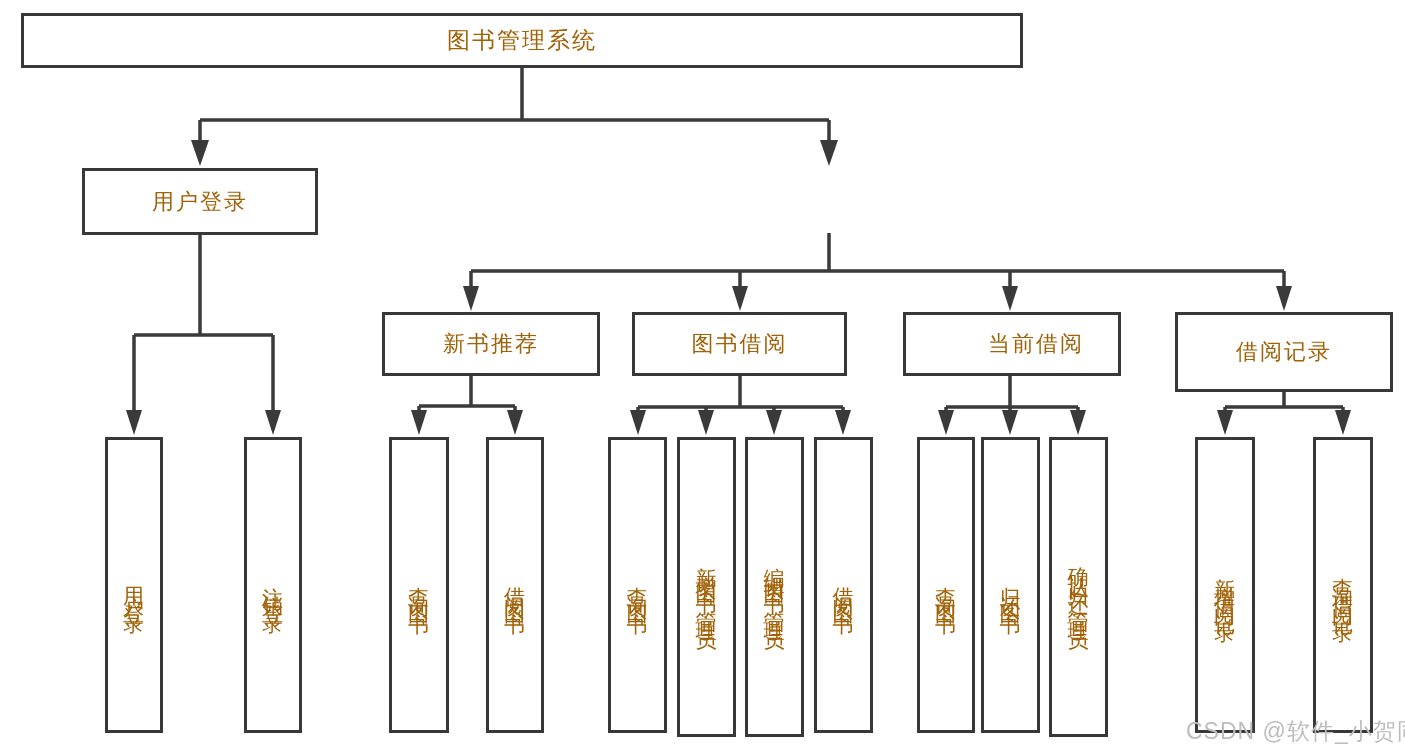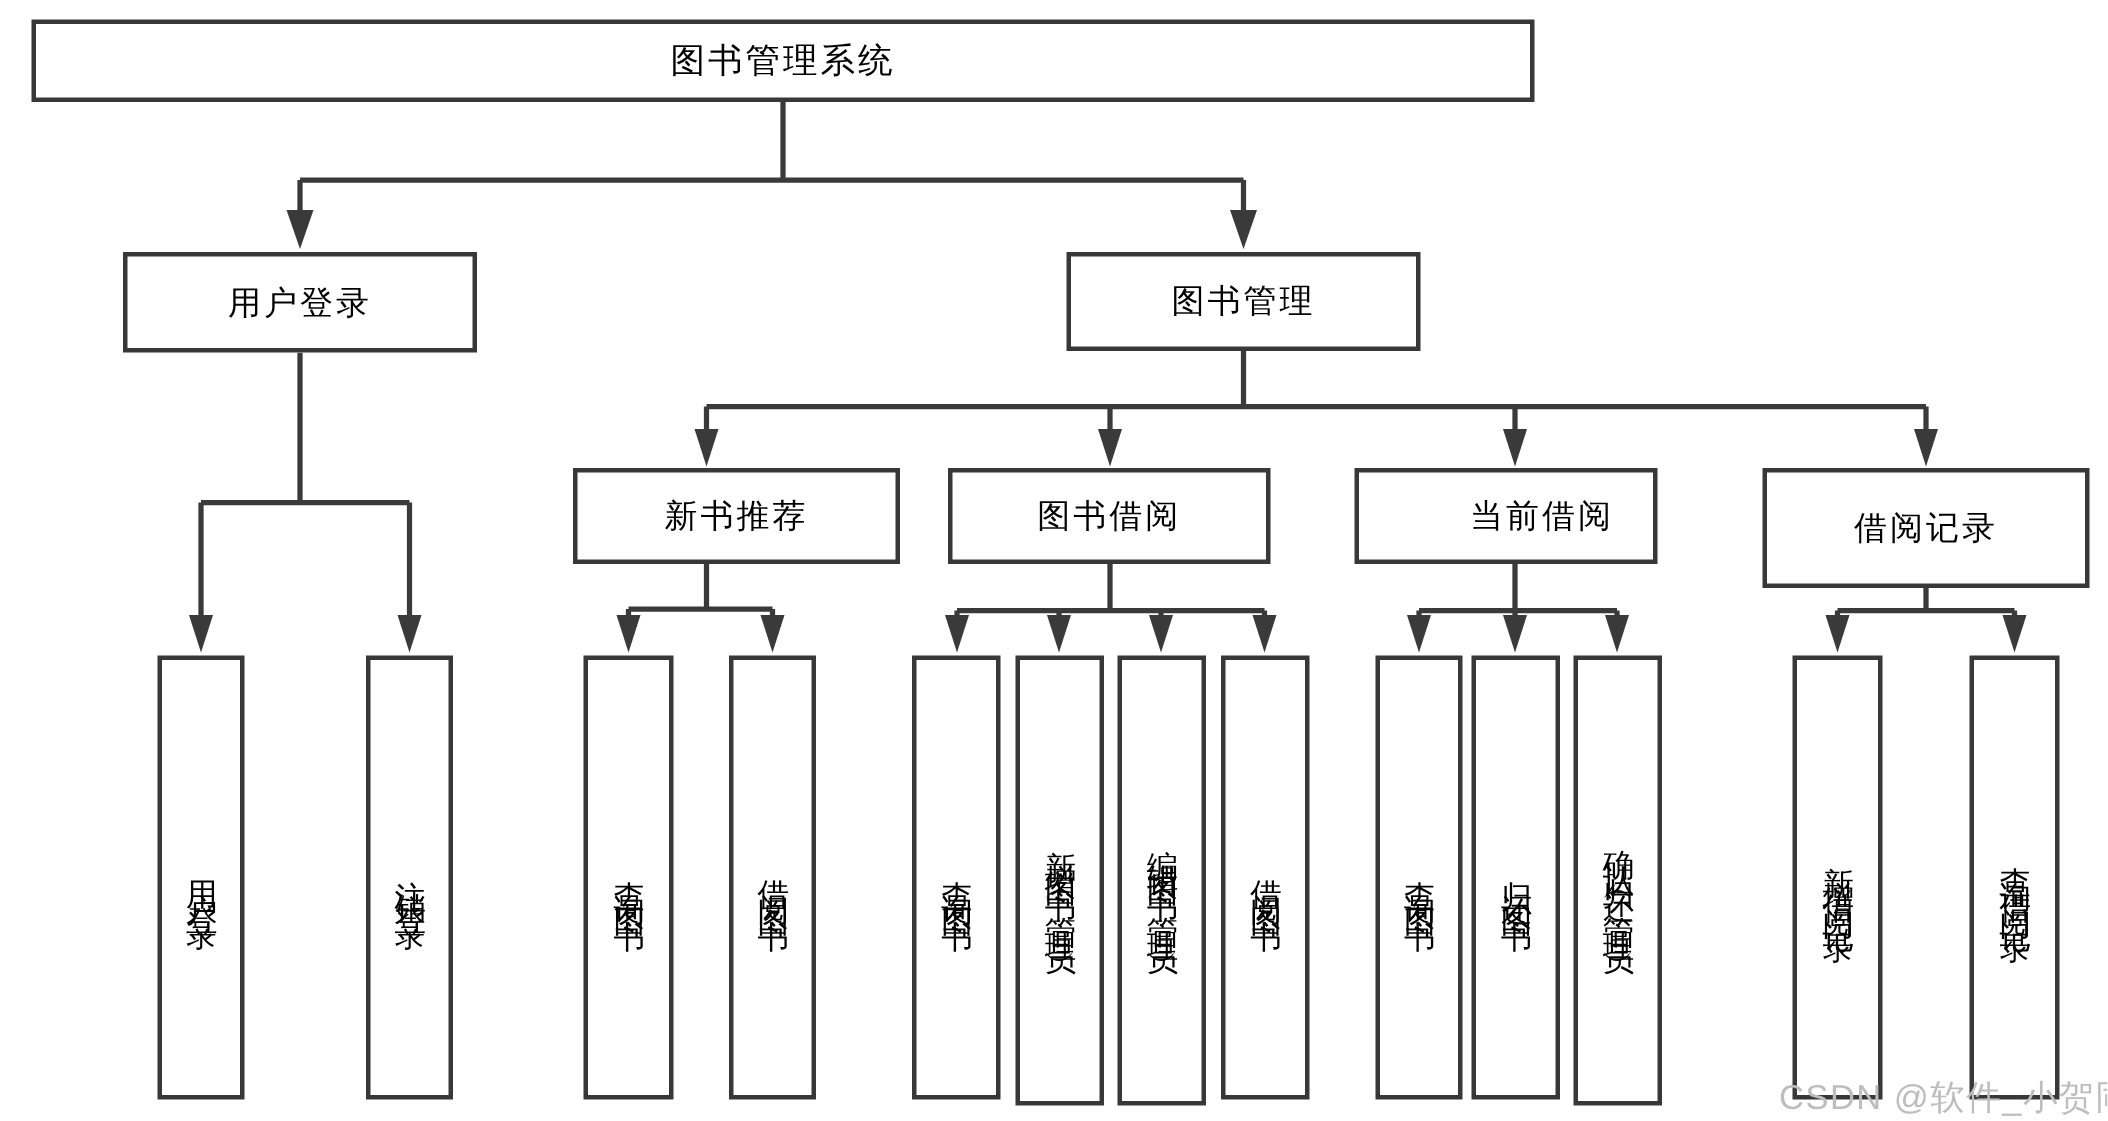--- a/index.html
+++ b/index.html
@@ -9,21 +9,21 @@
     background:#ffffff;
     font-family:"Liberation Sans","DejaVu Sans",sans-serif;
     overflow:hidden;
   }
   .wires{position:absolute;left:0;top:0;width:1405px;height:747px;}
   .box{
     position:absolute;
     box-sizing:border-box;
     border:3px solid #383838;
     background:#ffffff;
-    color:#000000;
+    color:#a16207;
     display:flex;
     align-items:center;
     justify-content:center;
     text-align:center;
   }
   .box.h{font-size:22px;letter-spacing:2px;}
   .box.root{font-size:23px;}
   .box.v{
     writing-mode:vertical-lr;
     font-size:21px;
@@ -96,25 +96,24 @@
     <path d="M1284,376 V407 M1225,407 H1343"></path>
     <path d="M1225,407 V412"></path>
     <polygon fill="#3a3a3a" stroke="none" points="1217,410 1233,410 1225,435"></polygon>
     <path d="M1343,407 V412"></path>
     <polygon fill="#3a3a3a" stroke="none" points="1335,410 1351,410 1343,435"></polygon>
   </svg>
 
   <div class="box h root" style="left:21px;top:13px;width:1002px;height:55px;">图书管理系统</div>
 
   <div class="box h" style="left:82px;top:168px;width:236px;height:67px;">用户登录</div>
-  <div class="box h" style="left:711px;top:168px;width:236px;height:66px;">图书管理</div>
 
   <div class="box h" style="left:382px;top:312px;width:218px;height:64px;">新书推荐</div>
   <div class="box h" style="left:632px;top:312px;width:215px;height:64px;">图书借阅</div>
-  <div class="box h" style="left:903px;top:312px;width:202px;height:64px;padding-left:48px;">当前借阅</div>
+  <div class="box h" style="left:903px;top:312px;width:218px;height:64px;padding-left:48px;">当前借阅</div>
   <div class="box h" style="left:1175px;top:312px;width:218px;height:80px;">借阅记录</div>
 
   <div class="box v" style="left:105px;top:437px;width:58px;height:296px;">用户登录</div>
   <div class="box v" style="left:244px;top:437px;width:58px;height:296px;">注销登录</div>
 
   <div class="box v" style="left:389px;top:437px;width:60px;height:296px;">查询图书</div>
   <div class="box v" style="left:486px;top:437px;width:58px;height:296px;">借阅图书</div>
 
   <div class="box v" style="left:608px;top:437px;width:59px;height:296px;">查询图书</div>
   <div class="box v" style="left:677px;top:437px;width:59px;height:300px;">新增图书（管理员）</div>

